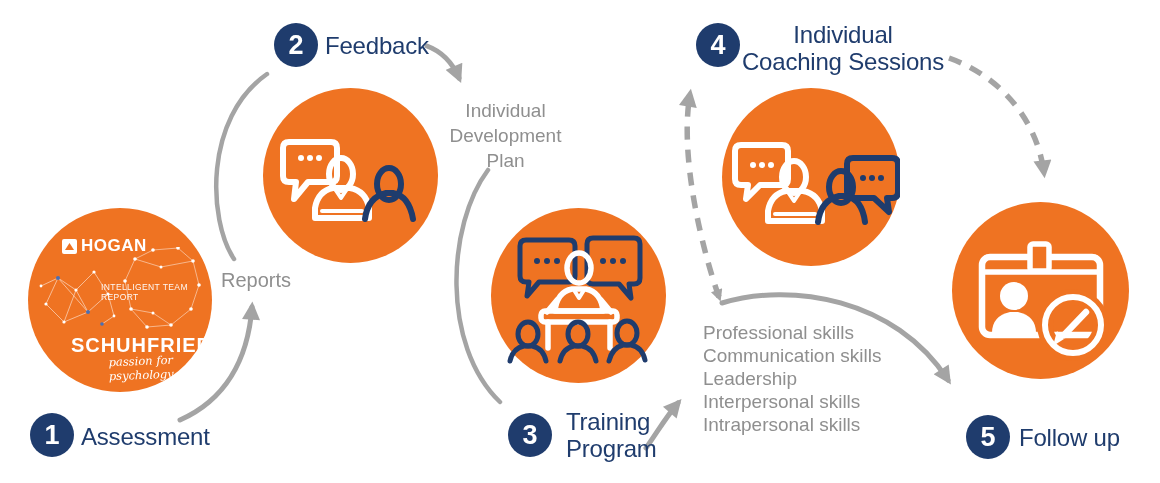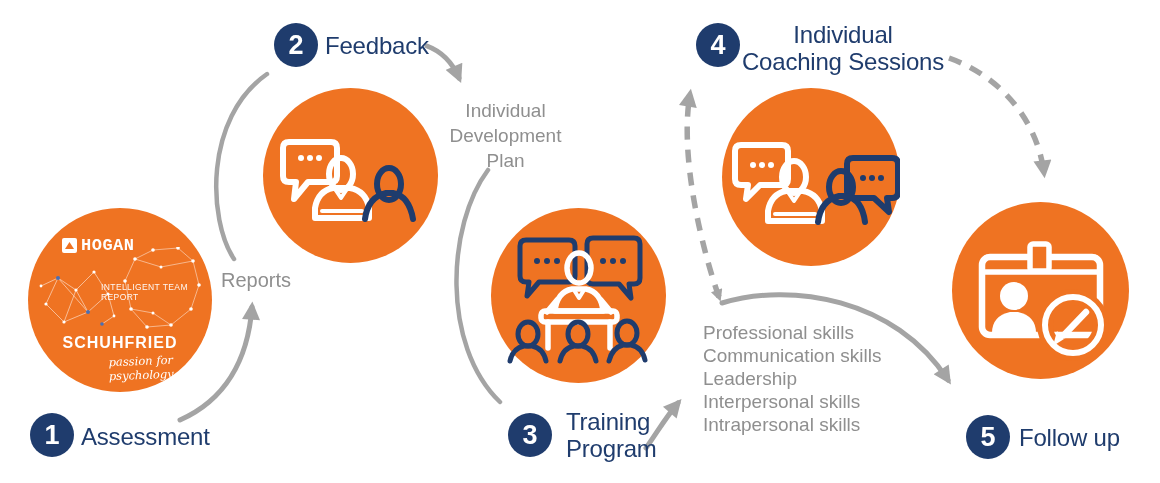--- a/index.html
+++ b/index.html
@@ -34,27 +34,27 @@
   .arrow.dashed{stroke-dasharray:13 10;stroke-width:5.5;stroke-linecap:butt;}
   .ah-fill{fill:var(--arrow_gray);}
   
   .sw{stroke:#fff;fill:none;stroke-linejoin:round;stroke-linecap:round;}
   .sn{stroke:var(--navy);fill:none;stroke-linejoin:round;stroke-linecap:round;}
   .fw{fill:#fff;stroke:none;}
   .fn{fill:var(--navy);stroke:none;}
   
   .c1-inner{position:absolute;inset:0;color:#fff;}
   .c1-hogan{position:absolute;left:34px;top:28px;display:flex;align-items:center;gap:4px;
-            font-weight:bold;font-size:17px;letter-spacing:0.5px;font-family:Liberation Mono, monospace;}
+            font-weight:bold;font-size:17px;letter-spacing:0.5px;}
   .c1-itr{position:absolute;left:29px;top:74px;font-size:8.5px;line-height:10px;
           letter-spacing:0.4px;opacity:0.95;padding-left:44px;}
   .c1-deg{position:absolute;left:109px;top:62px;font-size:33px;font-weight:400;}
   .c1-deg sup{font-size:16px;vertical-align:super;}
-  .c1-schuhfried{position:absolute;left:0;top:126px;width:100%;text-align:center;
-                 font-weight:bold;font-size:16px;letter-spacing:1px;}
+  .c1-schuhfried{position:absolute;left:0;top:126px;width:100%;text-align:right;
+                 font-weight:bold;font-size:20px;letter-spacing:1px;}
   .c1-tagline{position:absolute;left:58px;top:146px;width:110px;text-align:center;
               font-family:"DejaVu Serif",serif;font-style:italic;font-size:11.5px;
               transform:rotate(-2deg);}
   .net{position:absolute;}
 </style>
 </head>
 <body>
 
 <div class="canvas">
 

